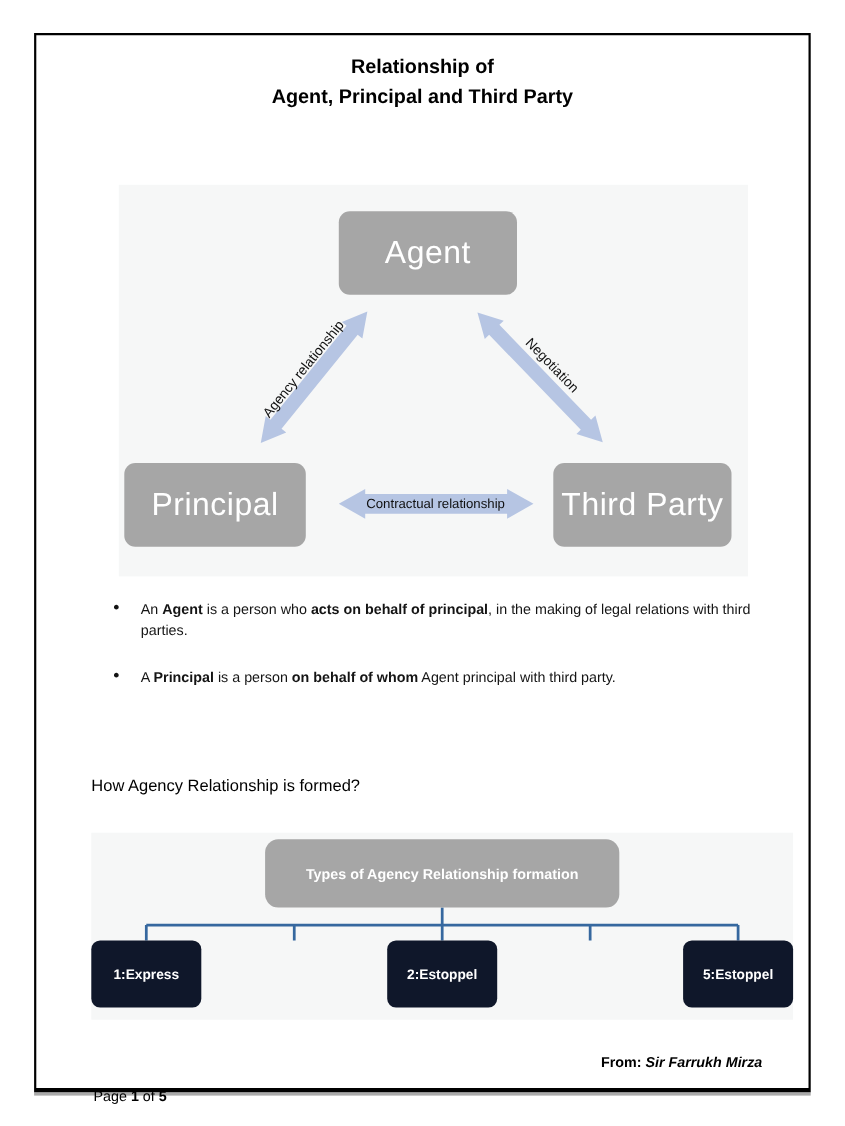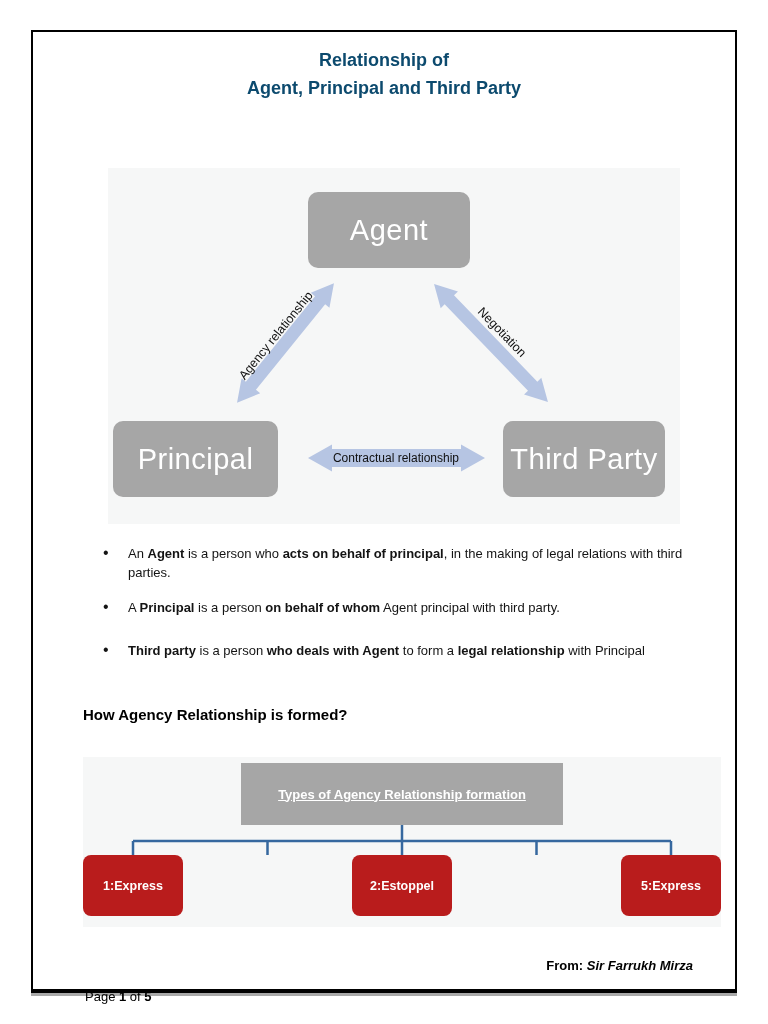--- a/index.html
+++ b/index.html
@@ -22,21 +22,21 @@
     background: #fff;
   }
 
   
   .doc-title {
     left: 31px; width: 706px;
     text-align: center;
     font-weight: bold;
     font-size: 18px;
     line-height: 24px;
-    color: #0c4a6e;
+    color: #000000;
   }
   .title-1 { top: 48px; }
   .title-2 { top: 76px; }
 
   
   .canvas1 { left: 108px; top: 168px; width: 572px; height: 356px; background: #f6f7f7; }
   .canvas2 { left: 83px;  top: 757px; width: 638px; height: 170px; background: #f6f7f7; }
   .canvas1 svg, .canvas2 svg { position: absolute; left: 0; top: 0; }
 
   .node {
@@ -69,37 +69,37 @@
   .bullets li::before {
     content: "\2022";
     position: absolute; left: 3px; top: -1px;
     font-size: 16px;
   }
   .b { font-weight: bold; }
 
   
   .section-heading {
     left: 83px; top: 706px;
-    font-size: 15px; font-weight: bold;
+    font-size: 15px; font-weight: normal;
   }
 
   
   .fc-root {
     left: 158px; top: 6px; width: 322px; height: 62px;
-    border-radius: 0;
-    font-size: 13px; font-weight: bold; text-decoration: underline;
+    border-radius: 12px;
+    font-size: 13px; font-weight: bold;
   }
   .fc-row {
     position: absolute; left: 0; top: 98px; width: 638px;
     display: flex; justify-content: space-between;
   }
   .fc-child {
     position: relative;
     width: 100px; height: 61px;
-    background: #b91c1c; color: #fff;
+    background: #0f172a; color: #fff;
     display: flex; align-items: center; justify-content: center;
     border-radius: 8px;
     font-size: 12.5px; font-weight: bold;
   }
 
   
   .footer-left  { left: 85px; top: 989px; font-size: 13px; }
   .footer-right { right: 75px; top: 958px; font-size: 13px; font-weight: bold; }
   .footer-right .author { font-style: italic; }
 </style>
@@ -135,33 +135,32 @@
     <span>Principal</span>
   </div>
   <div class="node big-node node-third-party">
     <span>Third Party</span>
   </div>
 </div>
 
 <ul class="abs bullets">
   <li><span>An </span><span class="b">Agent</span><span> is a person who </span><span class="b">acts on behalf of principal</span><span>, in the making of legal relations with third parties.</span></li>
   <li><span>A </span><span class="b">Principal</span><span> is a person </span><span class="b">on behalf of whom</span><span> Agent principal with third party.</span></li>
-  <li><span class="b">Third party</span><span> is a person </span><span class="b">who deals with Agent</span><span> to form a </span><span class="b">legal relationship</span><span> with Principal</span></li>
 </ul>
 
 <div class="abs section-heading">How Agency Relationship is formed?</div>
 
 <div class="abs canvas2">
   <svg width="638" height="170" viewBox="0 0 638 170">
     <path d="M319,68 L319,84 M50,84 L588,84 M50,84 L50,98 M184.5,84 L184.5,98 M319,84 L319,98 M453.5,84 L453.5,98 M588,84 L588,98" stroke="#36689f" stroke-width="2.5" fill="none"></path>
   </svg>
   <div class="node fc-root">
     <span>Types of Agency Relationship formation</span>
   </div>
   <div class="fc-row">
     <div class="fc-child">1:Express</div>
     <div class="fc-child">2:Estoppel</div>
-    <div class="fc-child">5:Express</div>
+    <div class="fc-child">5:Estoppel</div>
   </div>
 </div>
 
 <div class="abs footer-left"><span>Page </span><span class="b">1</span><span> of </span><span class="b">5</span></div>
 <div class="abs footer-right"><span>From: </span><span class="author">Sir Farrukh Mirza</span></div>
 
 </body></html>

